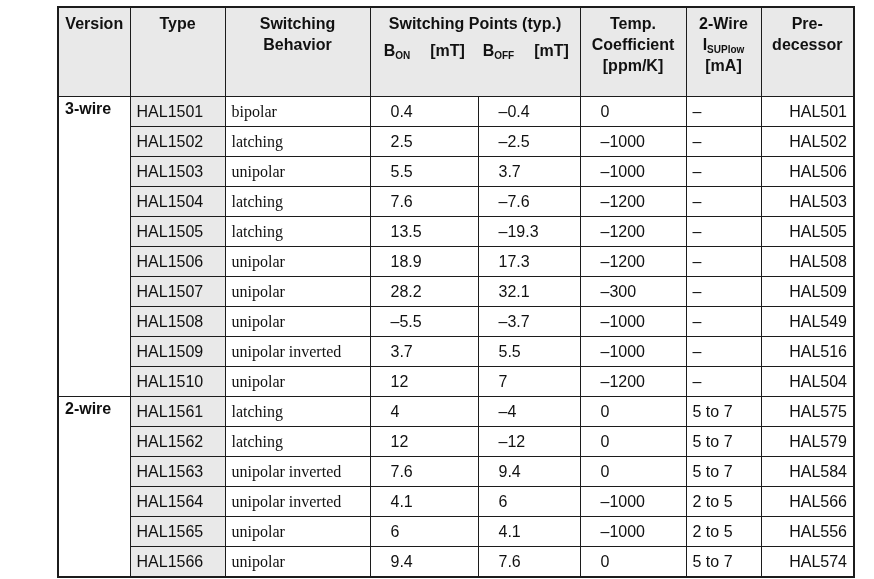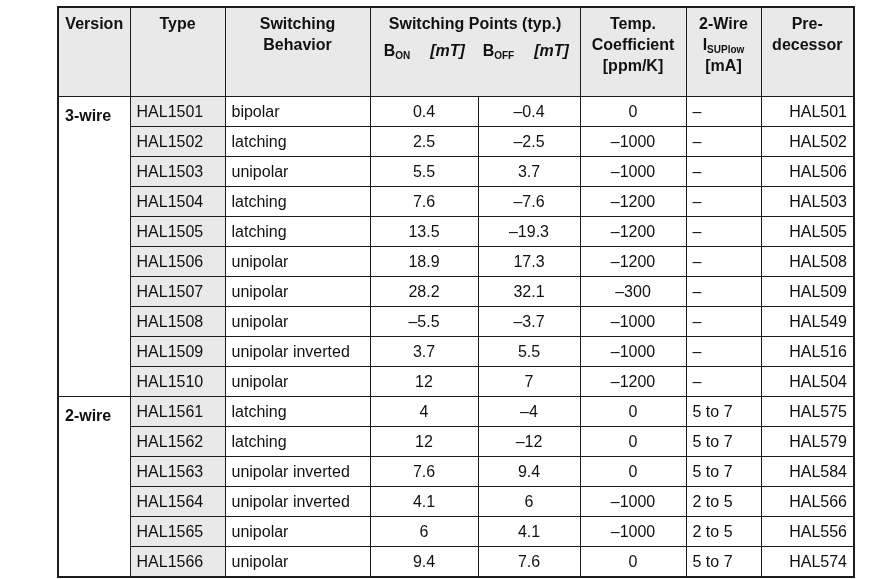--- a/index.html
+++ b/index.html
@@ -35,30 +35,30 @@
   }
   .hal-table td{
     font-size:16px;
     height:29px;
     padding:0 6px;
     background:#ffffff;
   }
   td.version-cell{
     font-weight:bold;
     vertical-align:top;
-    padding-top:10px;
+    padding-top:3px;
     text-align:left;
   }
   td.type-cell{background:var(--header-bg);text-align:left;}
-  td.behavior-cell{text-align:left;}
-  td.num{text-align:center;padding:0 20px;}
+  td.behavior-cell{text-align:left;font-family:Liberation Serif, serif;}
+  td.num{text-align:left;padding:0 20px;}
   td.isup-cell{text-align:left;}
   td.pre-cell{text-align:right;}
   .sub{font-size:10px;position:relative;top:3px;font-weight:bold;letter-spacing:0;}
-  .unit-gap{margin-left:20px;font-style:italic;}
+  .unit-gap{margin-left:20px;}
   .sp-row{display:flex;margin-top:6px;}
   .sp-col{flex:1;text-align:center;}
   .hdr-line{margin:0;}
 </style>
 </head>
 <body>
 
 <table class="hal-table">
   <colgroup>
     <col style="width:72px">

